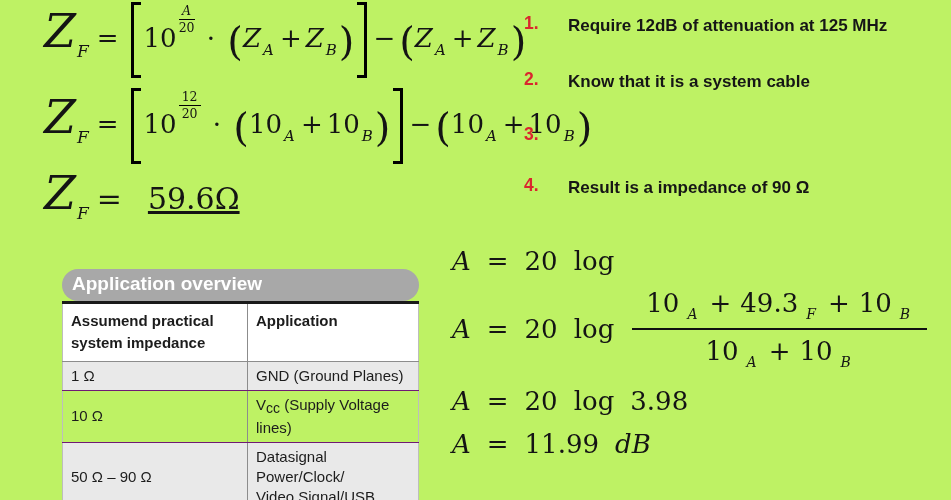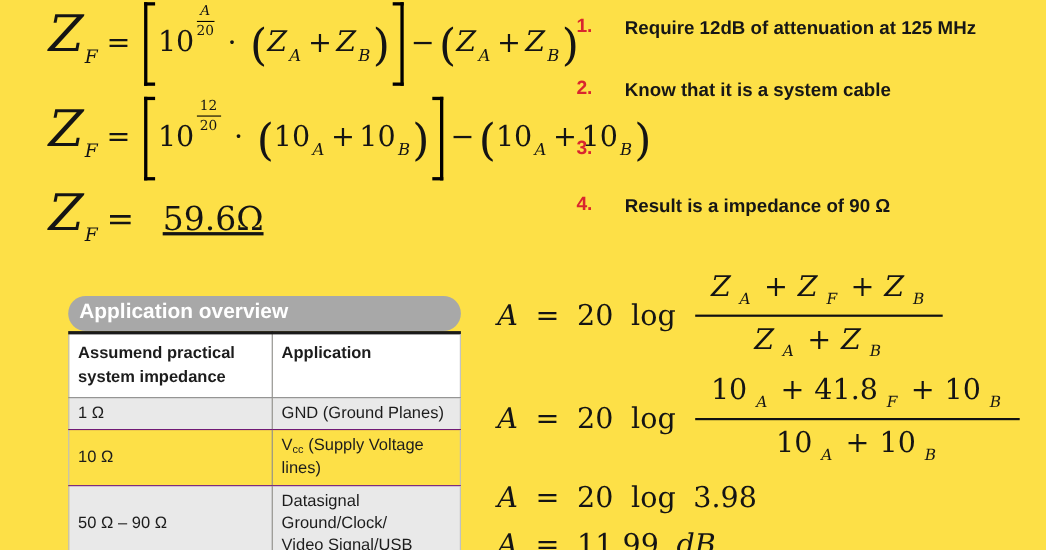--- a/index.html
+++ b/index.html
@@ -1,16 +1,16 @@
 <!DOCTYPE html>
 <html><head>
 <meta charset="utf-8">
 <style>
   html,body{margin:0;padding:0;background:#fff;}
-  .page{position:relative;width:951px;height:500px;background:#fde047;overflow:hidden;
+  .page{position:relative;width:951px;height:500px;background:#bef264;overflow:hidden;
         color:#111;font-family:"Liberation Sans",sans-serif;}
   .it{font-style:italic;}
 
   
   .zf-block{position:absolute;left:44px;top:2px;white-space:nowrap;}
   .zrow{font-family:"DejaVu Serif",serif;font-size:26px;color:#141414;white-space:nowrap;}
   .zrow1{margin-bottom:10px;}
   .zrow2{margin-bottom:0px;}
   .zbig{font-size:46px;line-height:1;}
   .zsub{font-size:17px;vertical-align:-10px;margin-left:1px;}
@@ -45,21 +45,21 @@
               border-left:1px solid #bdbdbd;border-right:1px solid #bdbdbd;}
   .appt th{width:168px;text-align:left;font-size:15px;font-weight:bold;background:#fff;
            padding:6px 8px 7px;vertical-align:top;line-height:1.45;
            border-bottom:1px solid #8c8c8c;}
   .appt th.col2{width:auto;}
   .appt td{padding:4px 8px;line-height:1.35;vertical-align:middle;
            border-bottom:1px solid #701a75;}
   .appt tr:last-child td{border-bottom:none;}
   .appt .c1{border-right:1px solid #8c8c8c;}
   .appt tr.shade td{background:#e9e9e9;}
-  .appt sub{font-size:10px;vertical-align:-3px;}
+  .appt sub{font-size:14px;vertical-align:-3px;}
 
   
   .a-block{position:absolute;left:452px;top:246px;}
   .arow{display:flex;align-items:center;column-gap:16px;
         font-family:"DejaVu Serif",serif;font-size:26px;color:#141414;}
   .arow1{margin-bottom:12px;}
   .arow2{margin-bottom:16px;}
   .arow3{margin-bottom:13px;}
   .frac{display:inline-flex;flex-direction:column;align-items:center;margin-left:2px;}
   .frac .num{border-bottom:2px solid #111;padding:0 14px 6px;white-space:nowrap;}
@@ -121,49 +121,45 @@
         <td class="c1">1 Ω</td>
         <td>GND (Ground Planes)</td>
       </tr>
       <tr>
         <td class="c1">10 Ω</td>
         <td><span>V</span><sub>cc</sub><span> (Supply Voltage lines)</span></td>
       </tr>
       <tr class="shade">
         <td class="c1">50 Ω – 90 Ω</td>
         <td>
-              <span style="display:block">Datasignal Ground/Clock/</span>
+              <span style="display:block">Datasignal Power/Clock/</span>
               <span style="display:block">Video Signal/USB</span>
             </td>
       </tr>
 
     </tbody>
       </table>
   </section>
 
   <section class="a-block">
 
     <div class="arow arow1">
       <span class="it">A</span>
       <span>=</span>
       <span>20</span>
       <span>log</span>
-      <span class="frac">
-        <span class="num"><span class="it">Z</span><span class="fsb">A</span><span class="fop">+</span><span class="it">Z</span><span class="fsb">F</span><span class="fop">+</span><span class="it">Z</span><span class="fsb">B</span></span>
-        <span class="den"><span class="it">Z</span><span class="fsb">A</span><span class="fop">+</span><span class="it">Z</span><span class="fsb">B</span></span>
-      </span>
     </div>
 
     <div class="arow arow2">
       <span class="it">A</span>
       <span>=</span>
       <span>20</span>
       <span>log</span>
       <span class="frac">
-        <span class="num"><span>10</span><span class="fsb">A</span><span class="fop">+</span><span>41.8</span><span class="fsb">F</span><span class="fop">+</span><span>10</span><span class="fsb">B</span></span>
+        <span class="num"><span>10</span><span class="fsb">A</span><span class="fop">+</span><span>49.3</span><span class="fsb">F</span><span class="fop">+</span><span>10</span><span class="fsb">B</span></span>
         <span class="den"><span>10</span><span class="fsb">A</span><span class="fop">+</span><span>10</span><span class="fsb">B</span></span>
       </span>
     </div>
 
     <div class="arow arow3">
       <span class="it">A</span>
       <span>=</span>
       <span>20</span>
       <span>log</span>
       <span>3.98</span>

